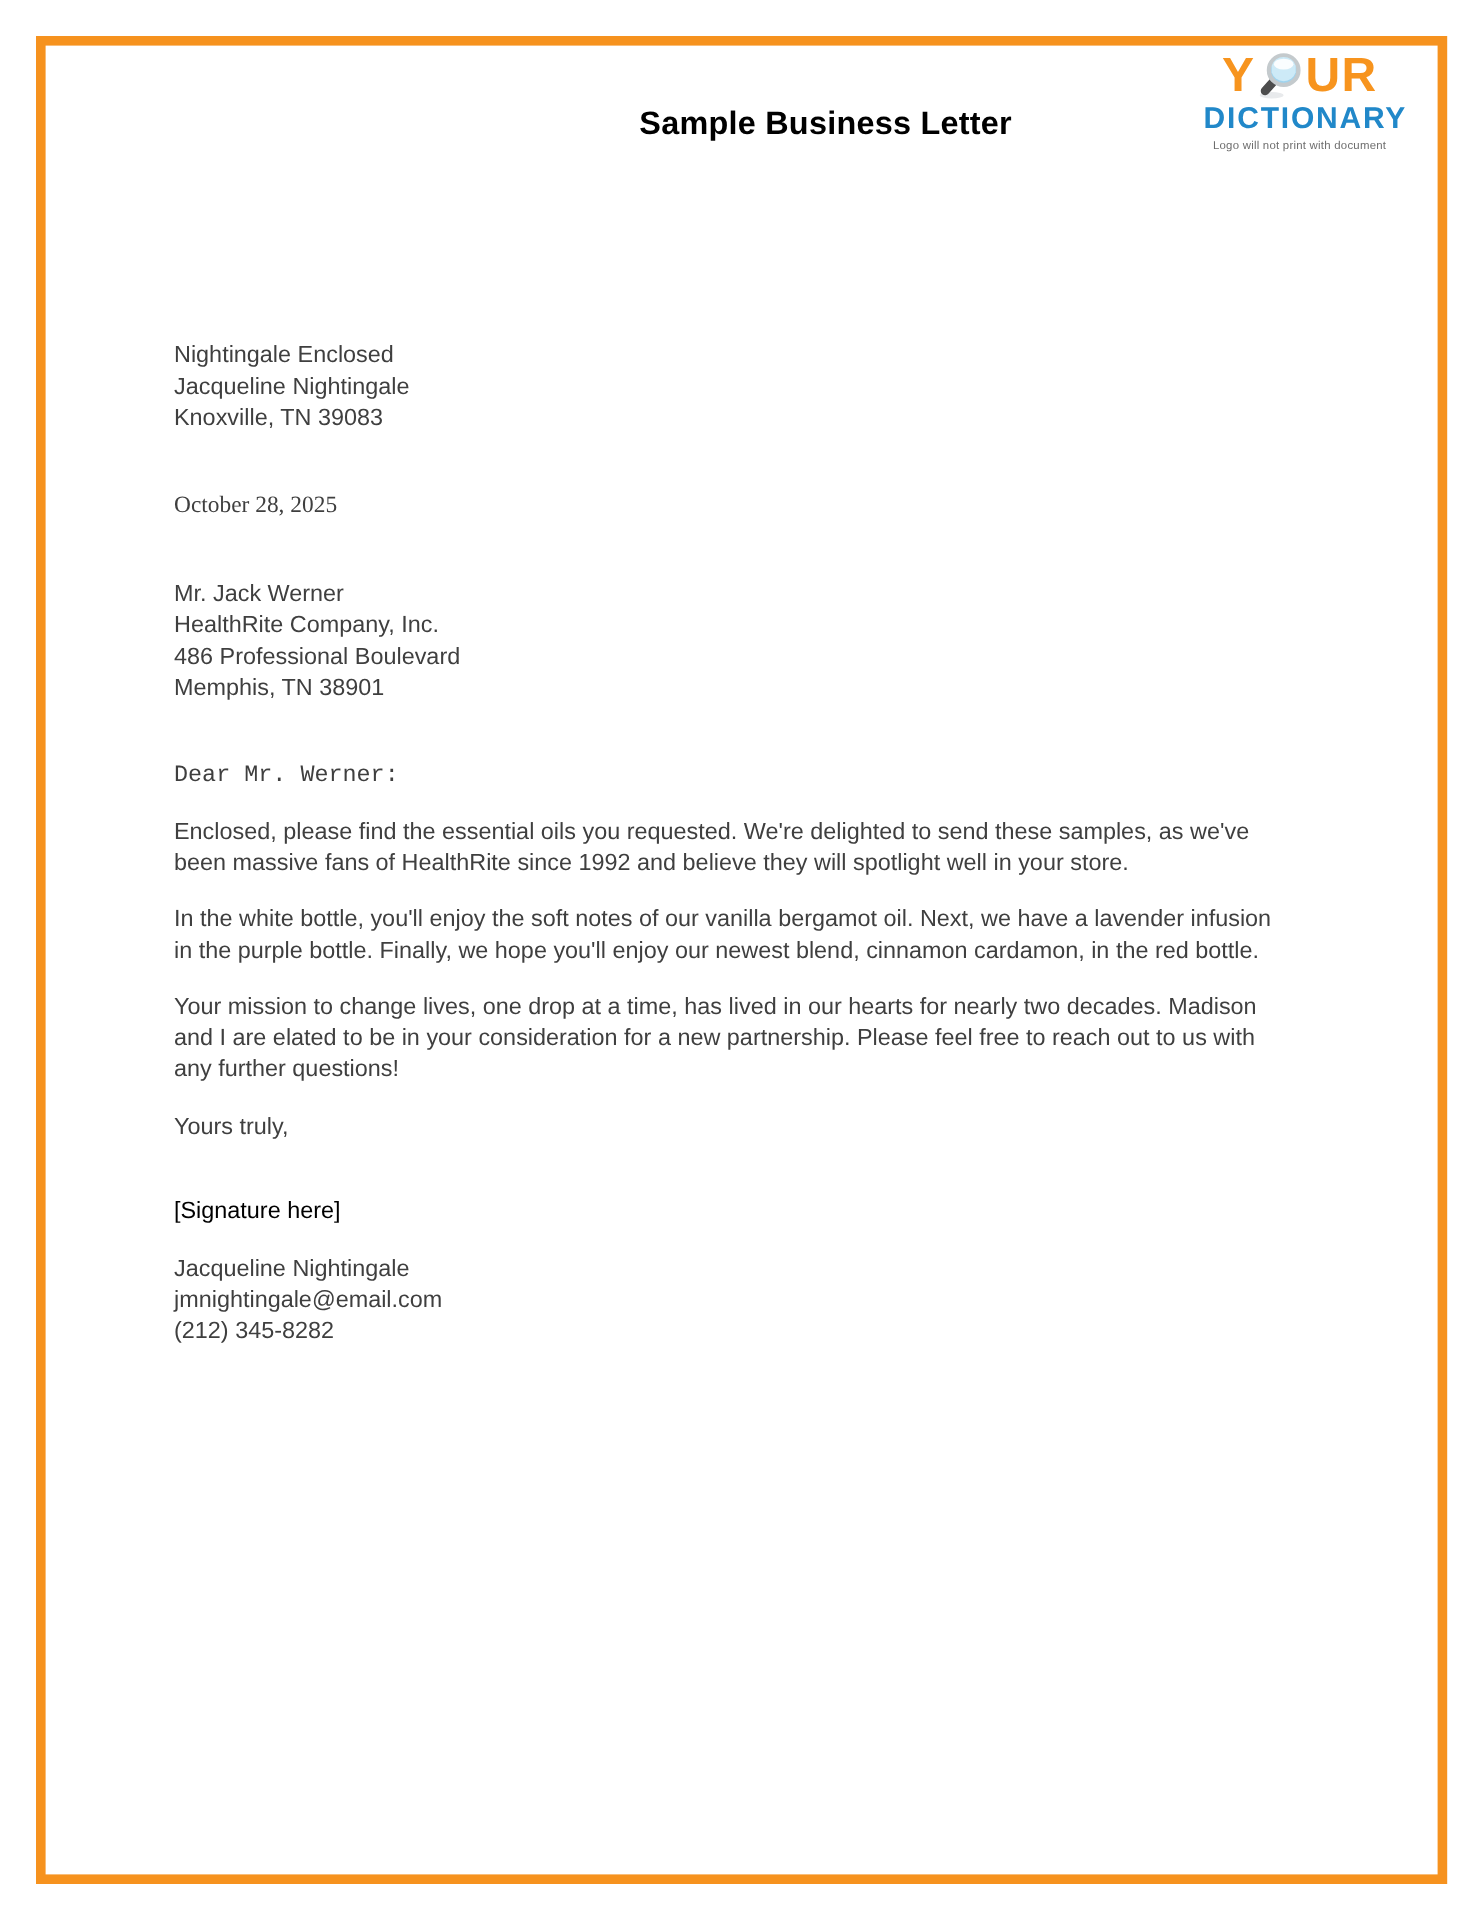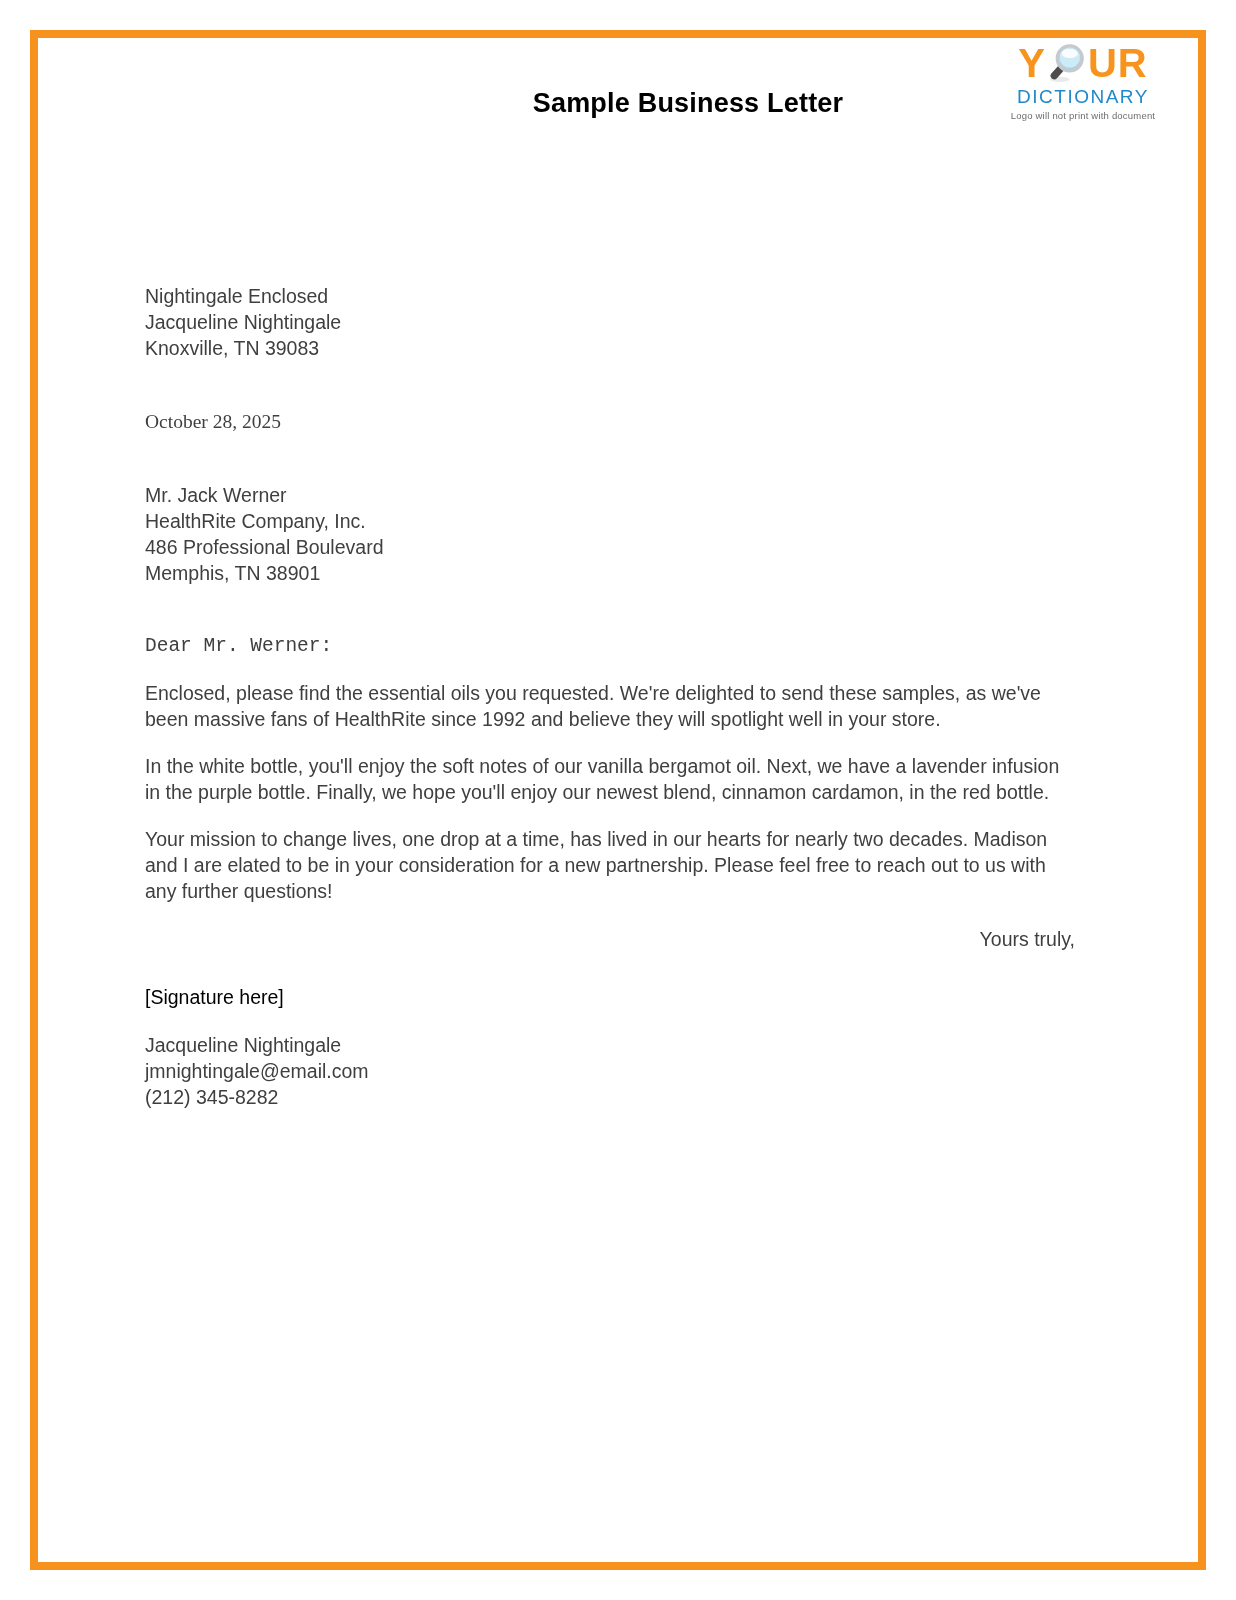--- a/index.html
+++ b/index.html
@@ -63,22 +63,22 @@
     letter-spacing: 1px;
   }
   .logo-magnifier {
     width: 40px;
     height: 42px;
     margin: 0 1px;
     display: inline-block;
   }
   .logo-dict {
     margin-top: 3px;
-    font-size: 19px;
-    font-weight: normal;
+    font-size: 25px;
+    font-weight: bold;
     color: #2188C9;
     letter-spacing: 1.5px;
   }
   .logo-disclaimer {
     margin-top: 5px;
     font-size: 9.5px;
     color: #6d6d6d;
     letter-spacing: 0.2px;
   }
   
@@ -86,23 +86,23 @@
     color: #3f3f3f;
     font-size: 19.5px;
     line-height: 26px;
     max-width: 930px;
   }
   .block-sender      { margin-top: 95px; }
   .block-date        { margin-top: 48px; font-family: Liberation Serif, serif; }
   .block-recipient   { margin-top: 47px; }
   .block-salutation  { margin-top: 47px; font-family: Liberation Mono, monospace; }
   .para              { margin-top: 21px; }
-  .block-closing     { margin-top: 22px; text-align: right; }
+  .block-closing     { margin-top: 22px; }
   .block-sig-placeholder {
-    margin-top: 32px;
+    margin-top: 44px;
     color: #000000;
     font-weight: 500;
   }
   .block-signature   { margin-top: 22px; }
 </style>
 </head>
 <body>
 
 <div class="page">
   <div class="page-border"></div>

